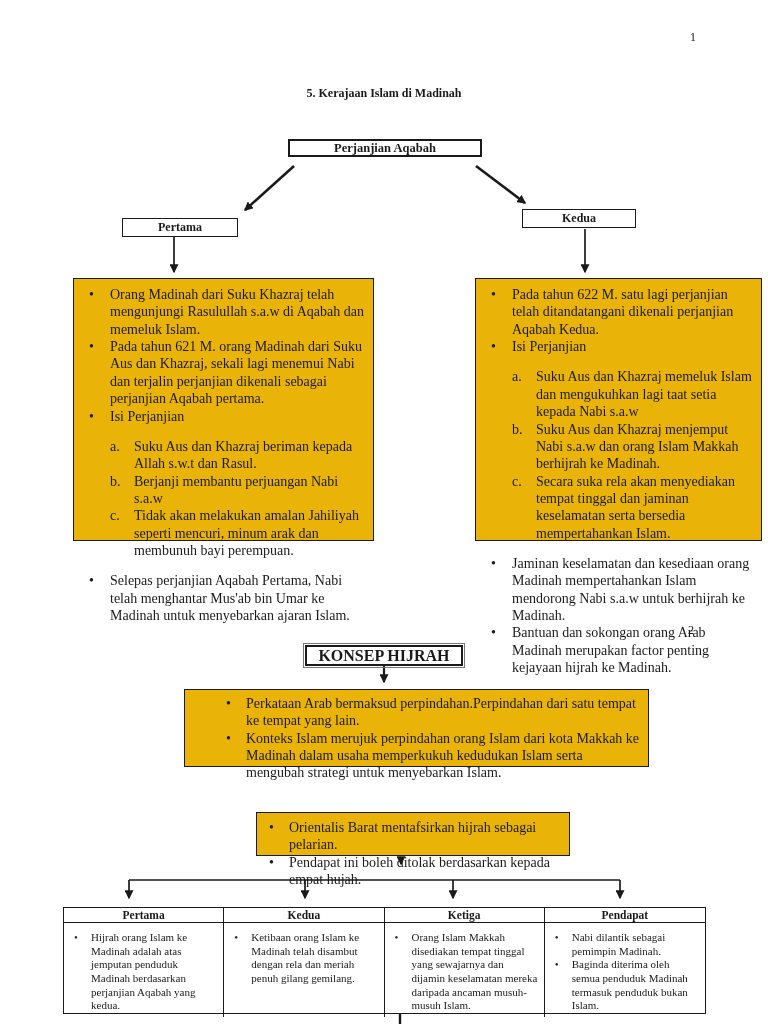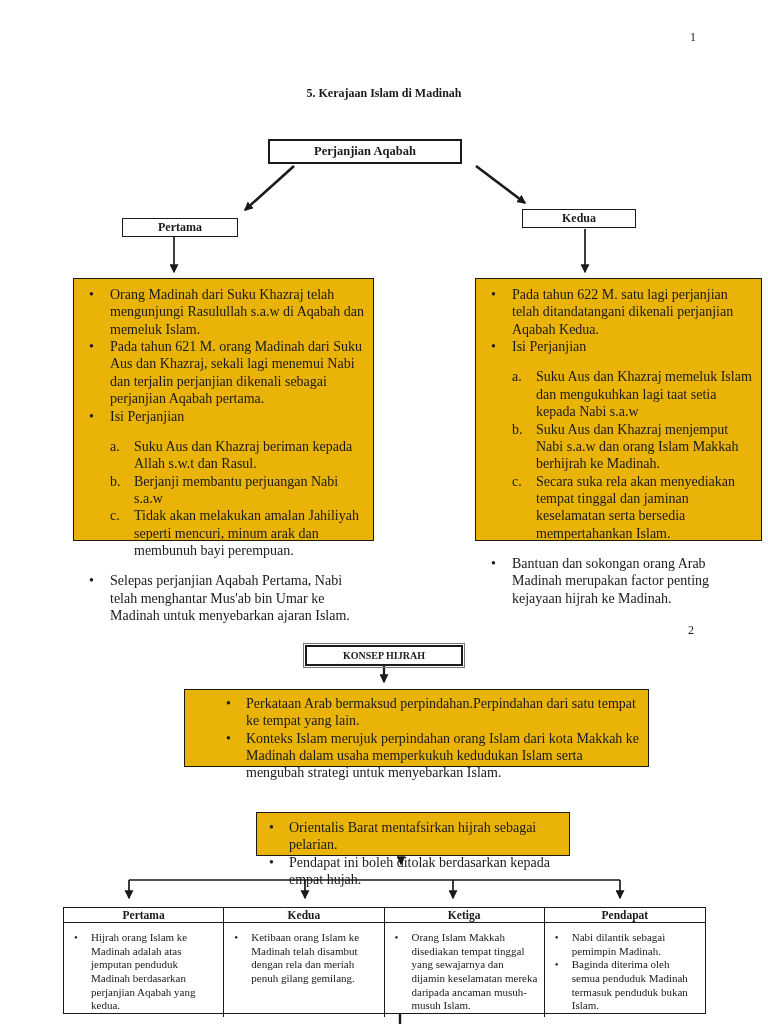--- a/index.html
+++ b/index.html
@@ -77,21 +77,21 @@
   <line x1="453" y1="880" x2="453" y2="898" stroke="#1a1a1a" stroke-width="1.7" marker-end="url(#ah)"></line>
   <line x1="620" y1="880" x2="620" y2="898" stroke="#1a1a1a" stroke-width="1.7" marker-end="url(#ah)"></line>
 
   <line x1="400" y1="1014" x2="400" y2="1024" stroke="#1a1a1a" stroke-width="2.4"></line>
 </svg>
 
 <div class="abs pageno" style="left:690px; top:30px;">1</div>
 
 <div class="abs doc-title" style="top:86px;">5. Kerajaan Islam di Madinah</div>
 
-<div class="abs node" style="left:268px; top:139px; width:194px; height:25px; font-size:12.5px;">Perjanjian Aqabah</div>
+<div class="abs node" style="left:288px; top:139px; width:194px; height:18px; font-size:12.5px;">Perjanjian Aqabah</div>
 
 <div class="abs node thin" style="left:122px; top:218px; width:116px; height:19px; font-size:12px;">Pertama</div>
 
 <div class="abs node thin" style="left:522px; top:209px; width:114px; height:19px; font-size:12px;">Kedua</div>
 
 <div class="abs tbox" style="left:44px; top:278px; width:301px; height:263px;">
   <ul class="blist">
       <li>Orang Madinah dari Suku Khazraj telah mengunjungi Rasulullah s.a.w di Aqabah dan memeluk Islam.</li>
       <li>Pada tahun 621 M. orang Madinah dari Suku Aus dan Khazraj, sekali lagi menemui Nabi dan terjalin perjanjian dikenali sebagai perjanjian Aqabah pertama.</li>
       <li>Isi Perjanjian</li>
@@ -110,27 +110,28 @@
   <ul class="blist">
       <li>Pada tahun 622 M. satu lagi perjanjian telah ditandatangani dikenali perjanjian Aqabah Kedua.</li>
       <li>Isi Perjanjian</li>
     </ul>
   <ol class="alist">
       <li>Suku Aus dan Khazraj memeluk Islam dan mengukuhkan lagi taat setia kepada Nabi s.a.w</li>
       <li>Suku Aus dan Khazraj menjemput Nabi s.a.w dan orang Islam Makkah berhijrah ke Madinah.</li>
       <li>Secara suka rela akan menyediakan tempat tinggal dan jaminan keselamatan serta bersedia mempertahankan Islam.</li>
     </ol>
   <ul class="blist">
+      <li>Jaminan keselamatan dan kesediaan orang Madinah mempertahankan Islam mendorong Nabi s.a.w untuk berhijrah ke Madinah.</li>
       <li>Bantuan dan sokongan orang Arab Madinah merupakan factor penting kejayaan hijrah ke Madinah.</li>
     </ul>
 </div>
 
 <div class="abs pageno" style="left:688px; top:623px;">2</div>
 
-<div class="abs node concept" style="left:305px; top:645px; width:158px; height:21px; font-size:10px;">KONSEP HIJRAH</div>
+<div class="abs node concept" style="left:305px; top:645px; width:158px; height:21px; font-size:16px;">KONSEP HIJRAH</div>
 
 <div class="abs tbox" style="left:155px; top:689px; width:465px; height:78px; padding-top:5px;padding-left:35px;">
   <ul class="blist tight">
       <li>Perkataan Arab bermaksud perpindahan.Perpindahan dari satu tempat ke tempat yang lain.</li>
       <li>Konteks Islam merujuk perpindahan orang Islam dari kota Makkah ke Madinah dalam usaha memperkukuh kedudukan Islam serta mengubah strategi untuk menyebarkan Islam.</li>
     </ul>
 </div>
 
 <div class="abs tbox" style="left:227px; top:812px; width:314px; height:44px; padding-top:6px;">
   <ul class="blist tight">

